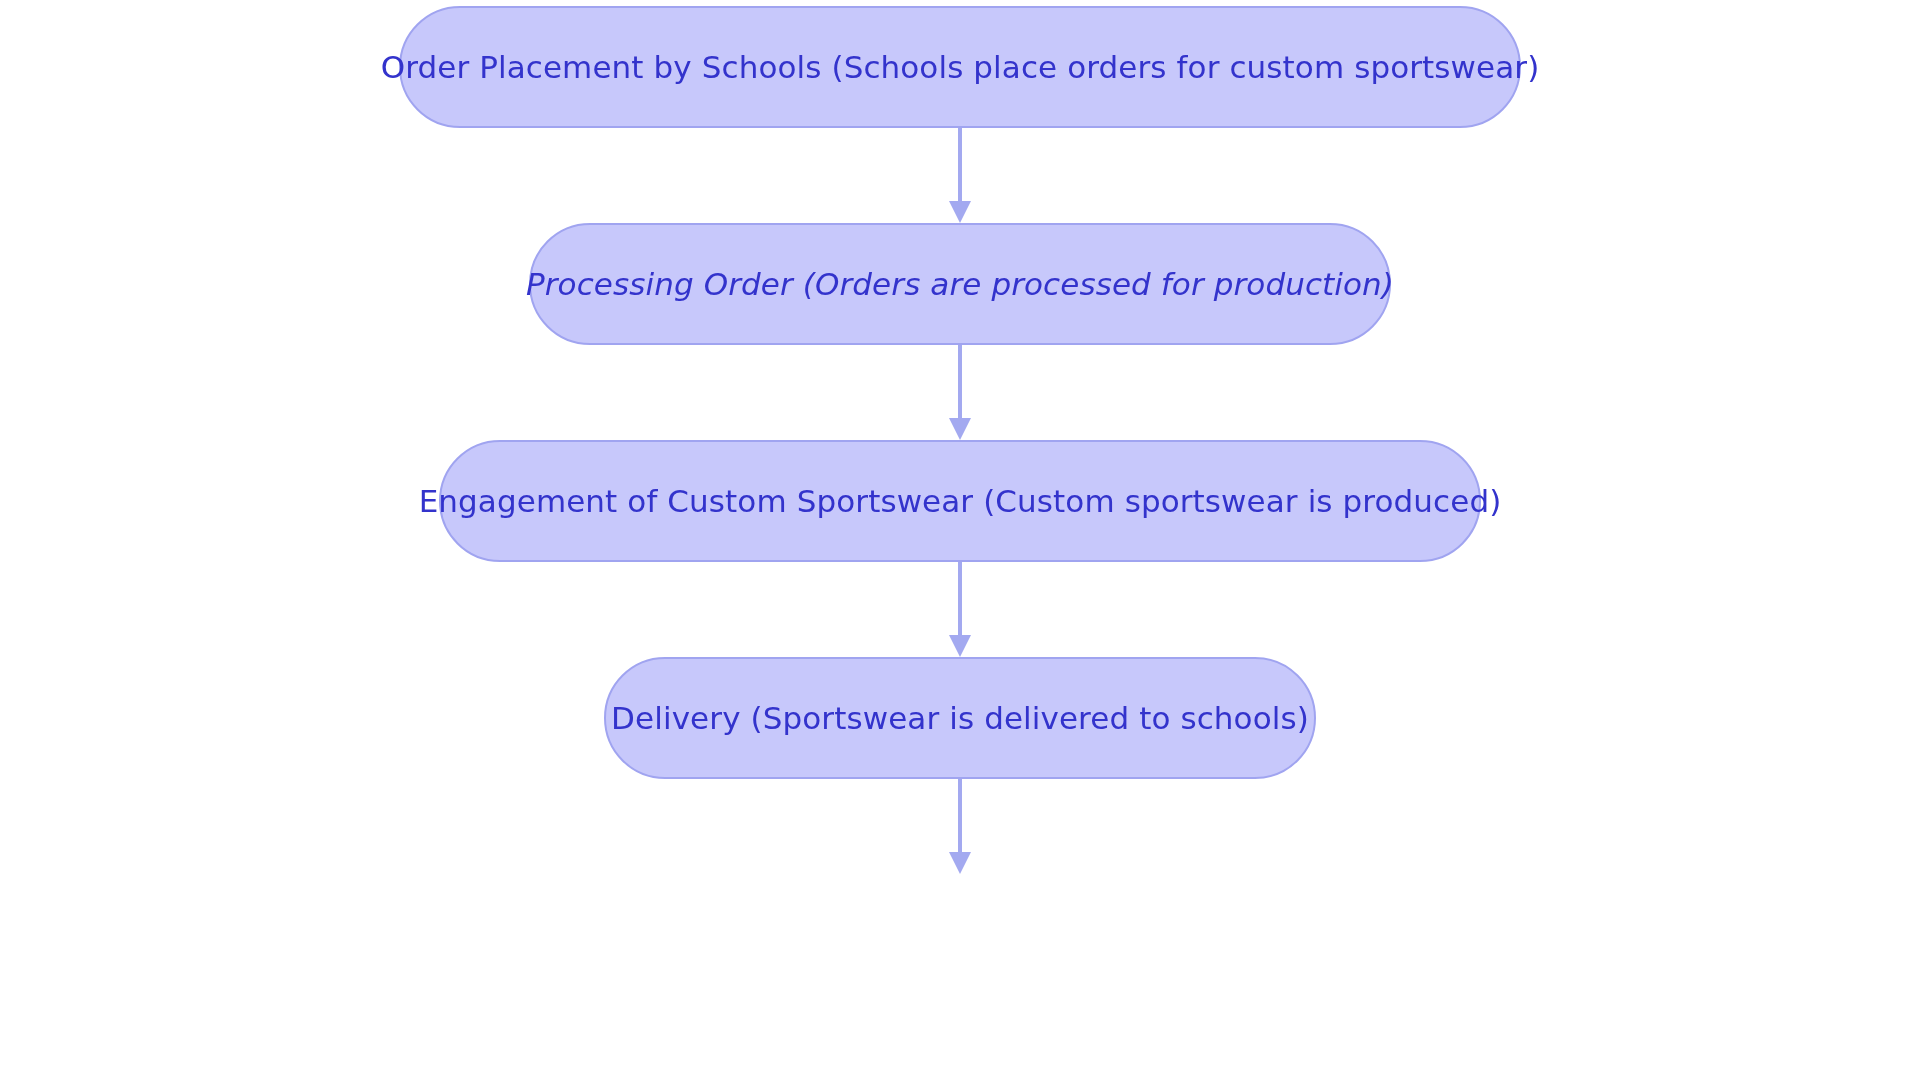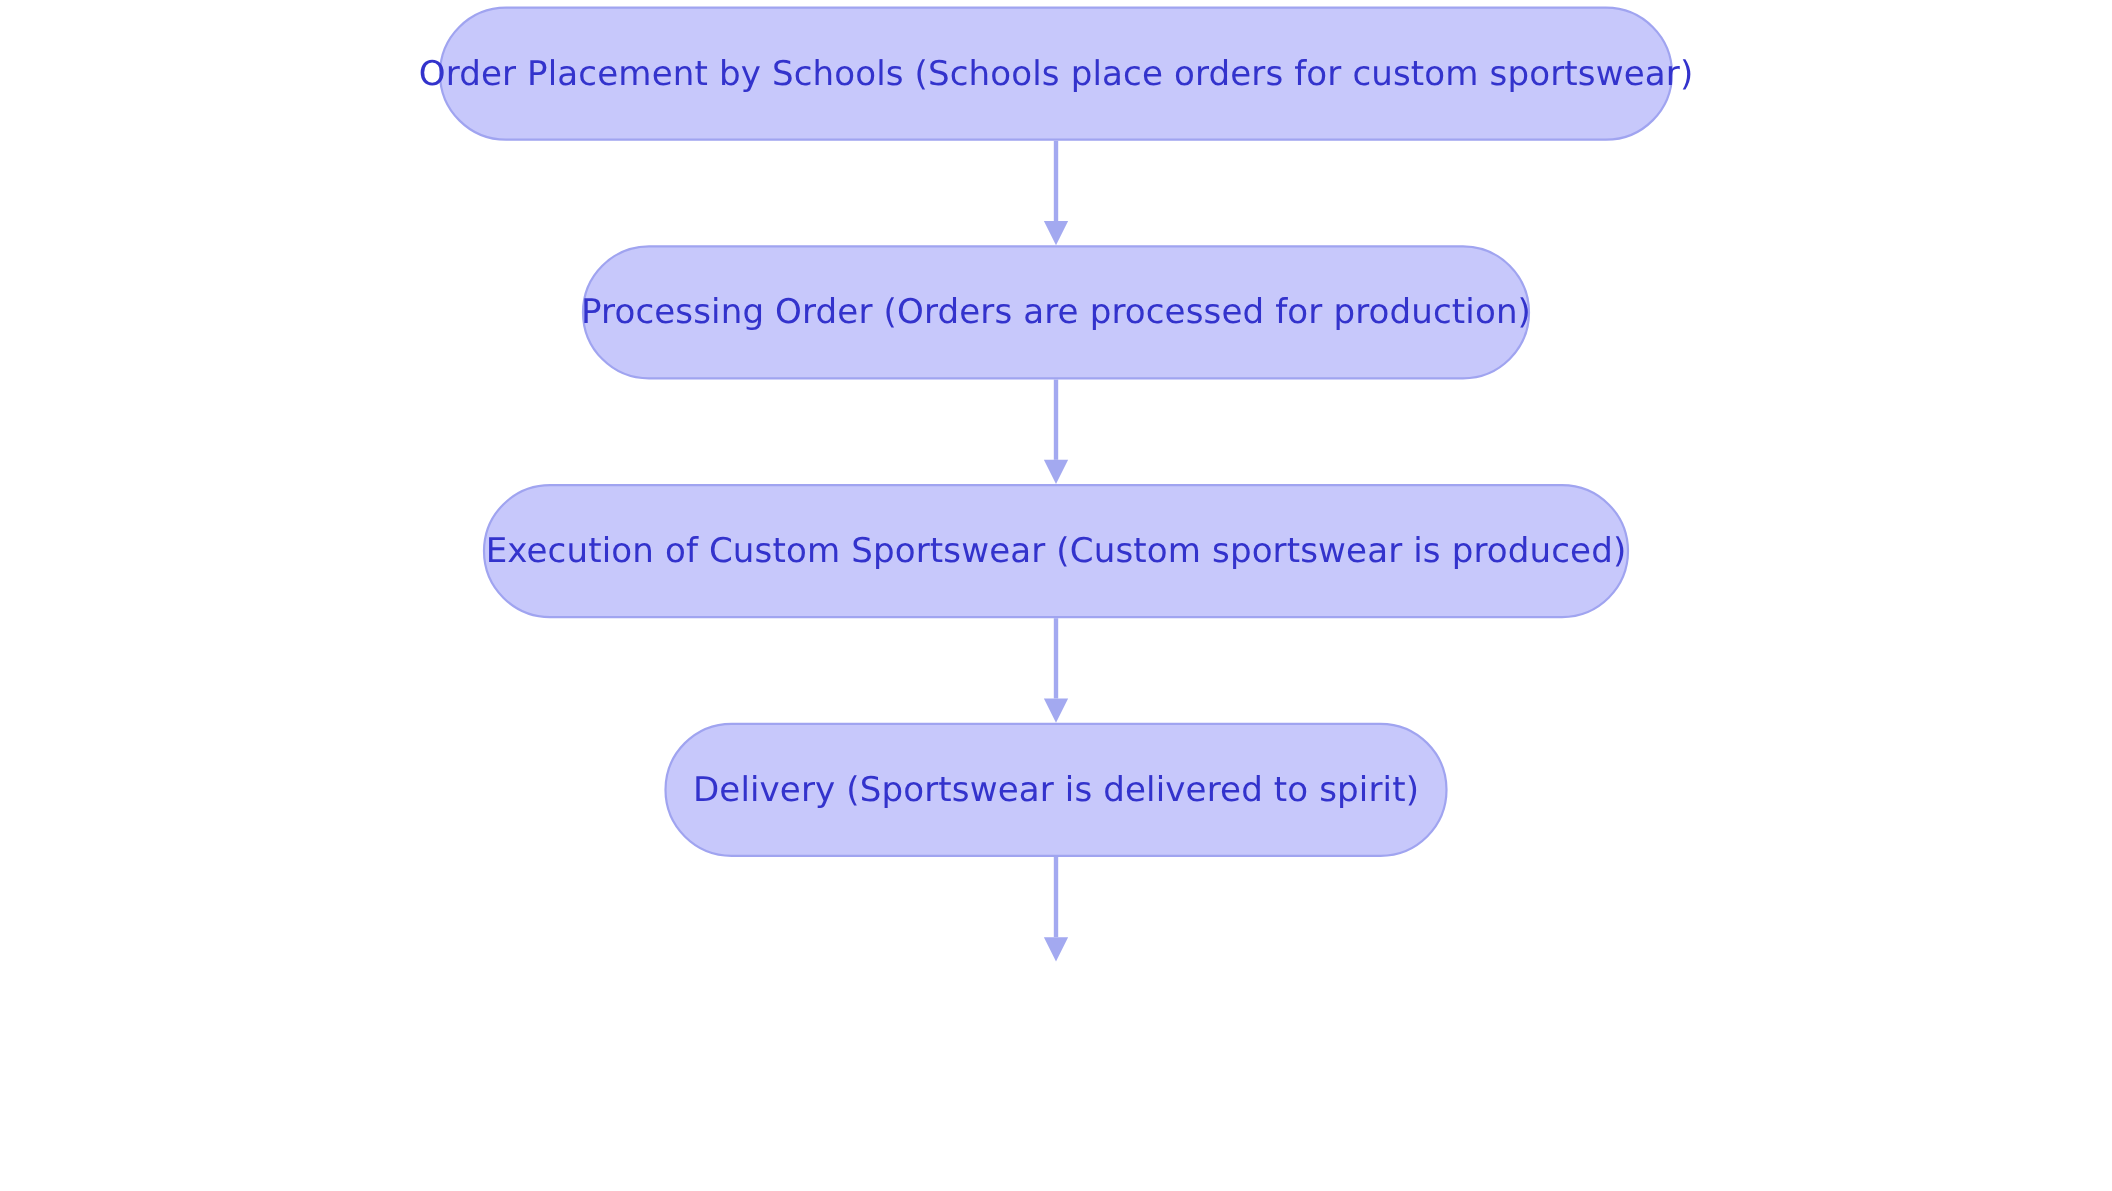--- a/index.html
+++ b/index.html
@@ -79,21 +79,21 @@
     transform: translateX(-50%);
     width: 0;
     height: 0;
     border-left: 11px solid transparent;
     border-right: 11px solid transparent;
     border-top: 22px solid #a3a9f0;
   }
 
   
   .node-w1 { width: 1122px; }
-  .node-w2 { width: 862px; }
+  .node-w2 { width: 862px; font-style: italic; }
   .node-w3 { width: 1042px; }
   .node-w4 { width: 712px; }
   .node-w5 { width: 1612px; }
 
   .pad-top { flex: none; height: 6px; }
 </style>
 </head>
 <body>
 
 <div id="flowchart">
@@ -113,30 +113,30 @@
     <div class="node node-w2">
       <span class="node-label">Processing Order (Orders are processed for production)</span>
     </div>
 
     <div class="connector">
       <span class="stem"></span>
       <span class="head"></span>
     </div>
 
     <div class="node node-w3">
-      <span class="node-label">Execution of Custom Sportswear (Custom sportswear is produced)</span>
+      <span class="node-label">Engagement of Custom Sportswear (Custom sportswear is produced)</span>
     </div>
 
     <div class="connector">
       <span class="stem"></span>
       <span class="head"></span>
     </div>
 
     <div class="node node-w4">
-      <span class="node-label">Delivery (Sportswear is delivered to spirit)</span>
+      <span class="node-label">Delivery (Sportswear is delivered to schools)</span>
     </div>
 
     <div class="connector">
       <span class="stem"></span>
       <span class="head"></span>
     </div>
 
 
   </div>
 </div>

